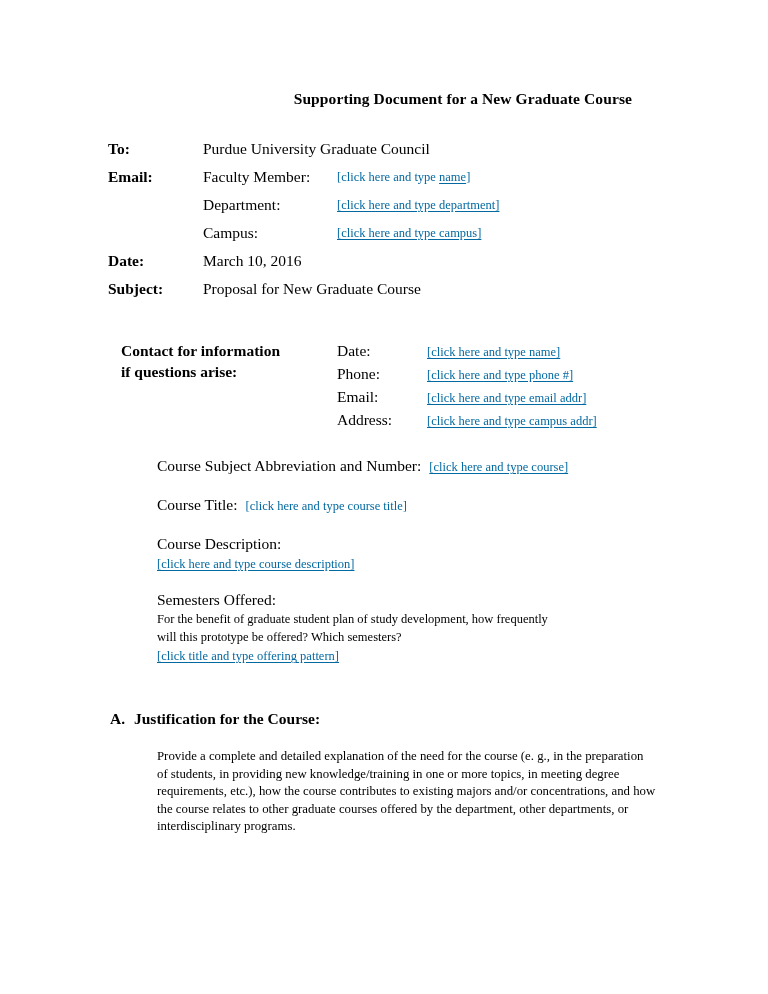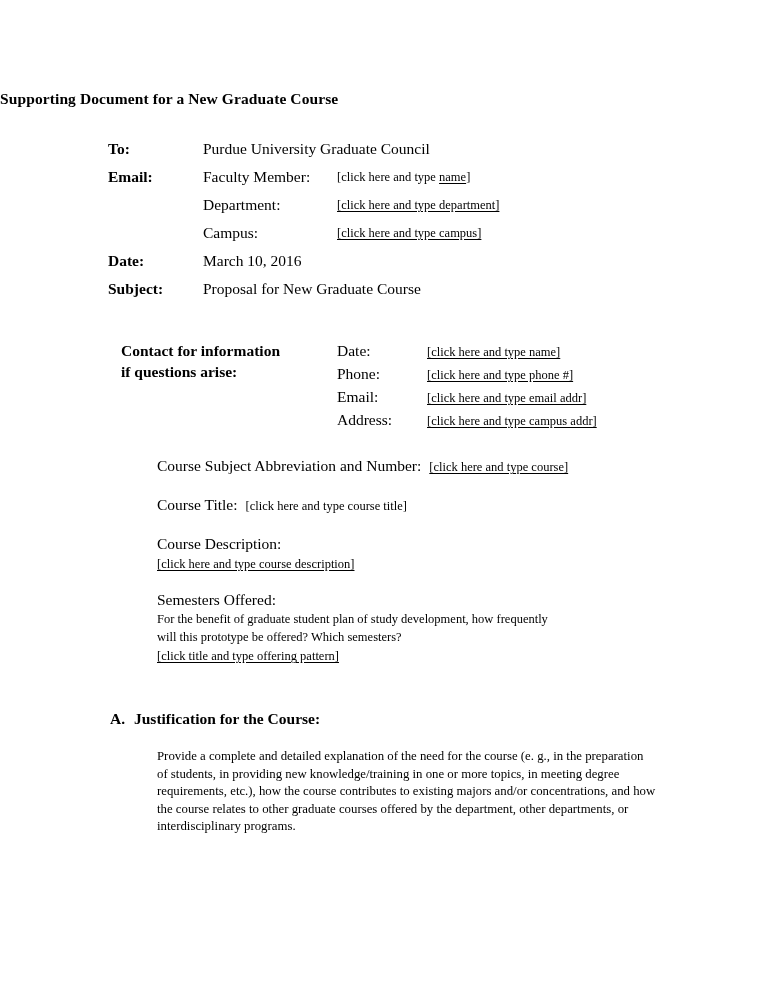--- a/index.html
+++ b/index.html
@@ -22,21 +22,21 @@
     height: 994px;
     overflow: hidden;
   }
 
   
   .doc-title {
     position: absolute;
     left: 0;
     top: 90px;
     width: 632px;
-    text-align: left;
+    text-align: right;
     font-size: 15.5px;
     font-weight: bold;
     letter-spacing: 0.1px;
   }
 
   
   .memo {
     position: absolute;
     left: 108px;
     top: 135px;
@@ -73,21 +73,21 @@
   }
   .sub-value {
     display: inline-block;
     font-size: 12.5px;
     vertical-align: top;
   }
 
   
   .field {
     font-size: 12.5px;
-    color: #000000;
+    color: #0369a1;
   }
   .field.ul {
     text-decoration: underline;
     text-decoration-thickness: 1px;
     text-underline-offset: 1.5px;
   }
   .field .ul-part {
     text-decoration: underline;
     text-decoration-thickness: 1px;
     text-underline-offset: 1.5px;

